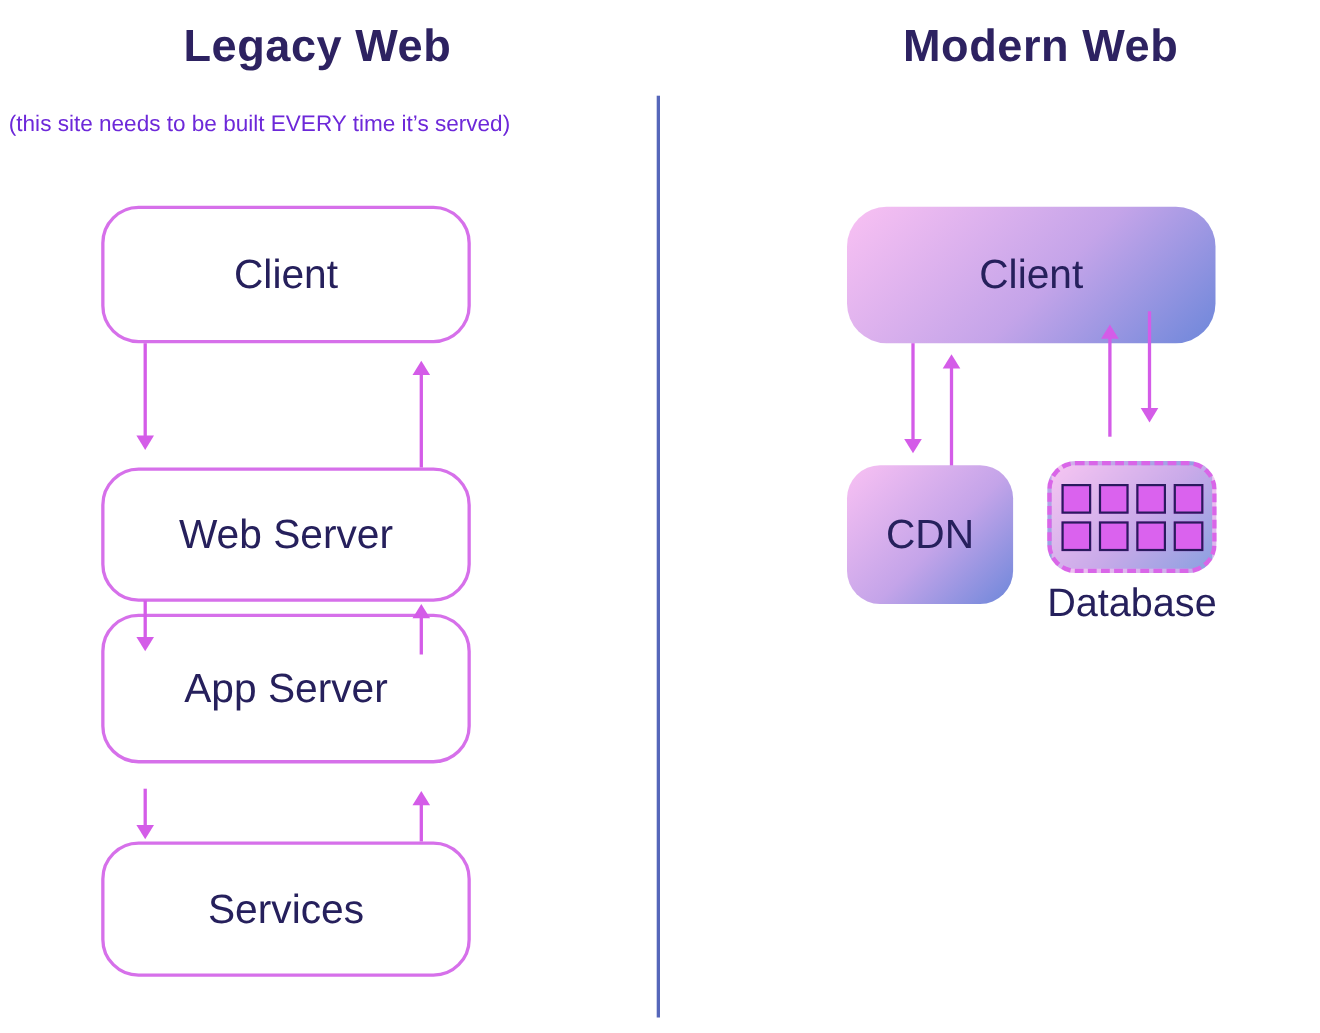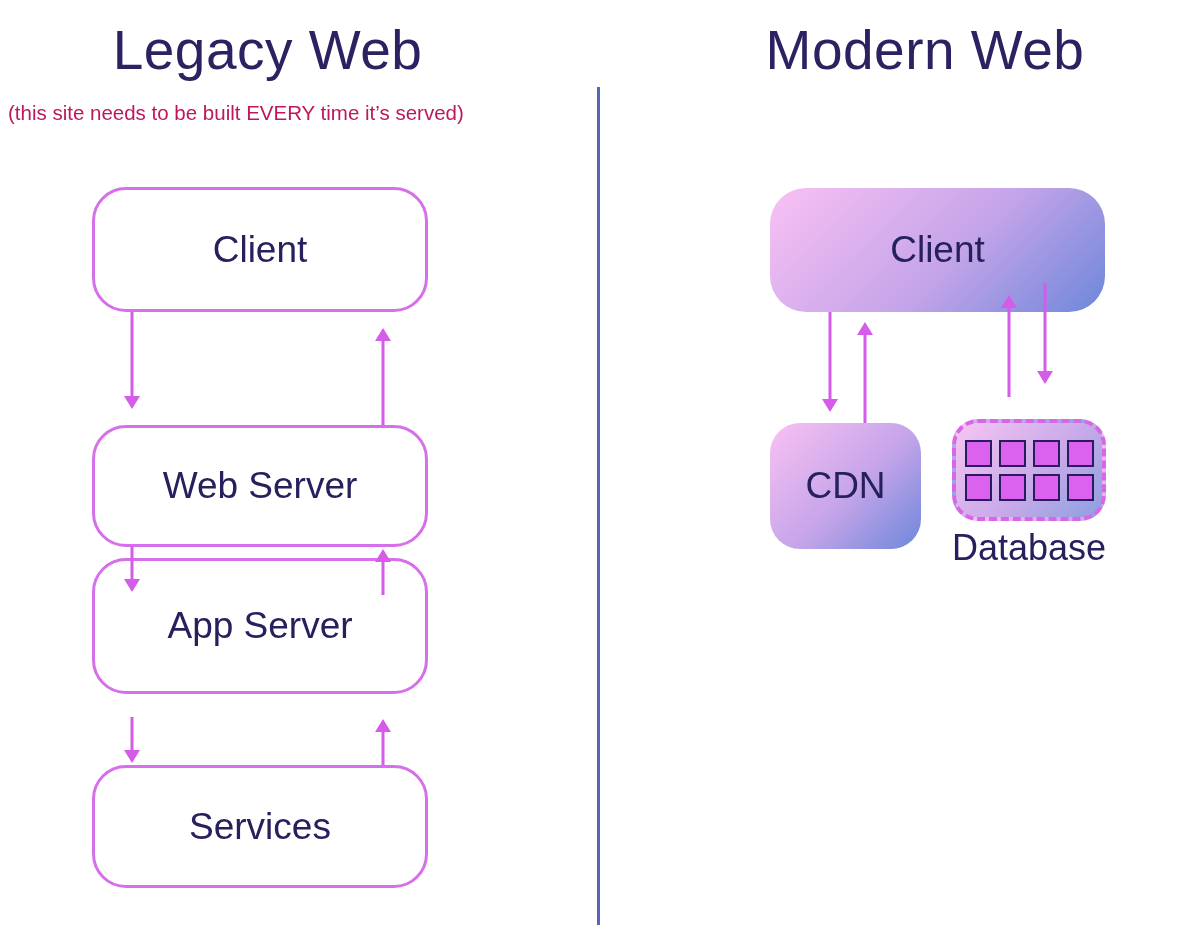--- a/index.html
+++ b/index.html
@@ -1,27 +1,27 @@
 <!DOCTYPE html>
 <html><head>
 <meta charset="utf-8">
 <style>
   html,body{margin:0;padding:0;background:#ffffff;}
   #canvas{
     position:relative;width:1200px;height:939px;background:#ffffff;overflow:hidden;
     font-family:"Liberation Sans","DejaVu Sans",sans-serif;color:#2d2261;
   }
   .panel-title{
-    position:absolute;top:18px;font-size:55px;font-weight:400;letter-spacing:0.5px;
-    color:#2d2261;text-align:center;
+    position:absolute;top:18px;font-size:41px;font-weight:700;letter-spacing:0.5px;
+    color:#2d2261;text-align:center;margin-left:21px;
   }
   .panel-title.left{left:0;width:535px;}
   .panel-title.right{left:650px;width:550px;}
   .subtitle{
-    position:absolute;left:8px;top:101px;font-size:20.5px;color:#be185d;
+    position:absolute;left:8px;top:101px;font-size:20.5px;color:#6d28d9;
   }
   .divider{
     position:absolute;left:597px;top:87px;width:3px;height:838px;background:#5667ba;
   }
   
   .lnode{
     position:absolute;left:92px;width:336px;box-sizing:border-box;
     border:3px solid #d670ea;border-radius:34px;background:#ffffff;
     display:flex;align-items:center;justify-content:center;
     font-size:37px;color:#26205c;

